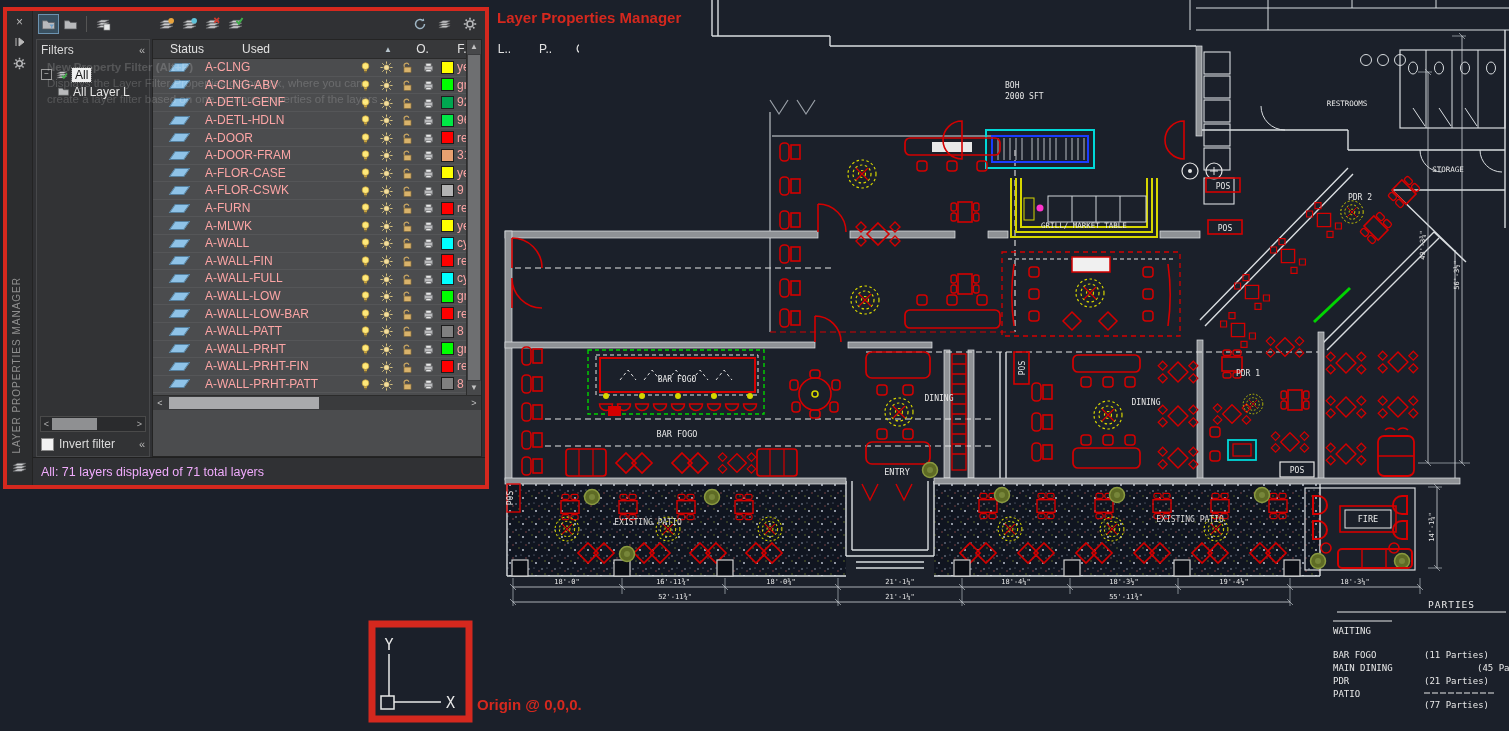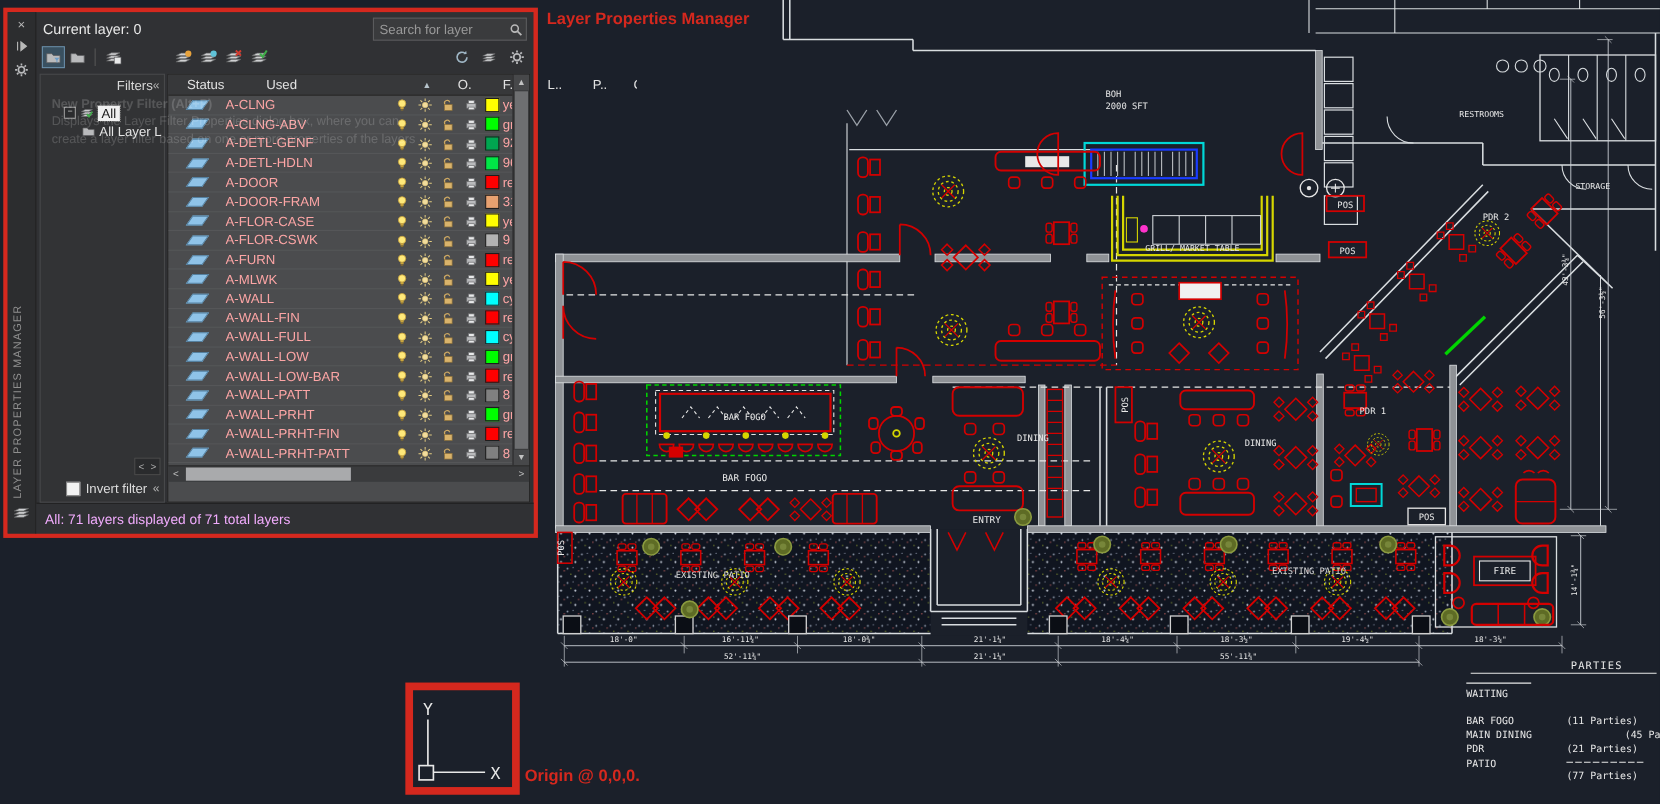--- a/index.html
+++ b/index.html
@@ -29,21 +29,21 @@
   .tb{width:19px;height:18px;display:flex;align-items:center;justify-content:center;cursor:pointer;}
   .tb.sel{background:#395060;outline:1px solid #6c93b0;}
   .tb-sep{width:1px;height:16px;background:#555;margin:0 3px;}
   .tb-center{margin-left:42px;display:flex;gap:4px;}
   .tb-right{margin-left:auto;display:flex;gap:6px;}
   .lpm-body{flex:1;display:flex;min-height:0;padding:2px 3px 0 3px;position:relative;}
   .ghost{position:absolute;left:14px;top:22px;width:345px;pointer-events:none;color:#fff;opacity:.17;
          font-size:11.5px;line-height:16px;z-index:6;}
   .ghost .g1{font-weight:bold;}
   
-  .filters{width:112px;display:flex;flex-direction:column;background:#323335;border:1px solid #47484a;margin-right:2px;align-items:flex-end;}
+  .filters{width:112px;display:flex;flex-direction:column;background:#323335;border:1px solid #47484a;margin-right:2px;}
   .filters-hdr{height:18px;display:flex;align-items:center;padding:1px 4px;color:#d8d8d8;font-size:12px;}
   .chev{margin-left:auto;color:#b5b5b5;font-size:11px;cursor:pointer;}
   .tree{flex:1;position:relative;font-size:12px;color:#e4e4e4;padding:6px 2px 0 4px;overflow:hidden;}
   .trow{display:flex;align-items:center;gap:3px;height:17px;white-space:nowrap;cursor:pointer;}
   .trow.indent{margin-left:16px;}
   .expbox{width:9px;height:9px;border:1px solid #9a9a9a;background:#2b2c2e;color:#cfcfcf;font-size:8px;
           line-height:7px;text-align:center;flex:none;}
   .treelabel-sel{background:#f0f0f0;color:#151515;padding:0 3px;outline:1px dotted #777;}
   .treelabel{overflow:hidden;text-overflow:clip;}
   .fscroll{height:14px;margin:2px 3px;background:#2a2b2d;border:1px solid #4a4a4a;display:flex;align-items:center;}
@@ -639,30 +639,20 @@
     </div>
     <div class="strip-title">LAYER PROPERTIES MANAGER</div>
     <div class="strip-bottom">
       <svg width="17" height="15" viewBox="0 0 18 16">
           <use href="#i-stack"></use>
         </svg>
     </div>
   </div>
 
   <div class="lpm-main">
-    <div class="lpm-hdr">
-      <span class="cur-layer">Current layer: 0</span>
-      <div class="searchbox">
-        <input value="" placeholder="Search for layer" style="">
-        <svg width="12" height="12" viewBox="0 0 12 12">
-          <circle cx="5" cy="5" r="3.2" fill="none" stroke="#b9b9b9" stroke-width="1.4"></circle>
-          <line x1="7.5" y1="7.5" x2="11" y2="11" stroke="#b9b9b9" stroke-width="1.6"></line>
-        </svg>
-      </div>
-    </div>
 
     <div class="lpm-toolbar">
       <div class="tb sel">
         <svg width="15" height="13" viewBox="0 0 16 14">
             <use href="#i-folder"></use>
             <path d="M9,7 h5 l-2,2.5 v2.5 l-1,-0.8 v-1.7 z" fill="#6c9ec9"></path>
           </svg>
       </div>
       <div class="tb">
         <svg width="15" height="13" viewBox="0 0 16 14">

